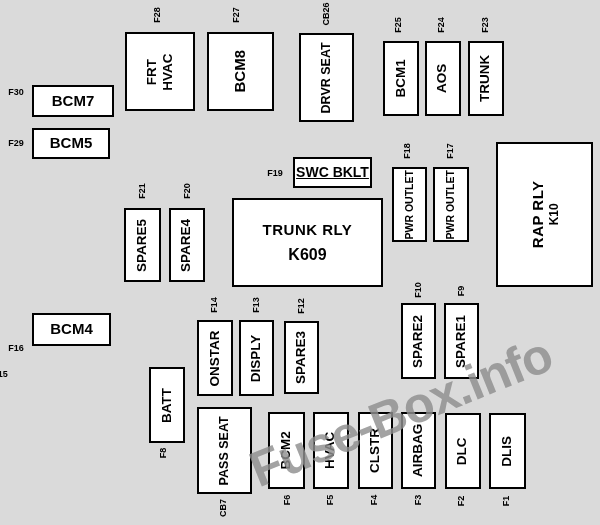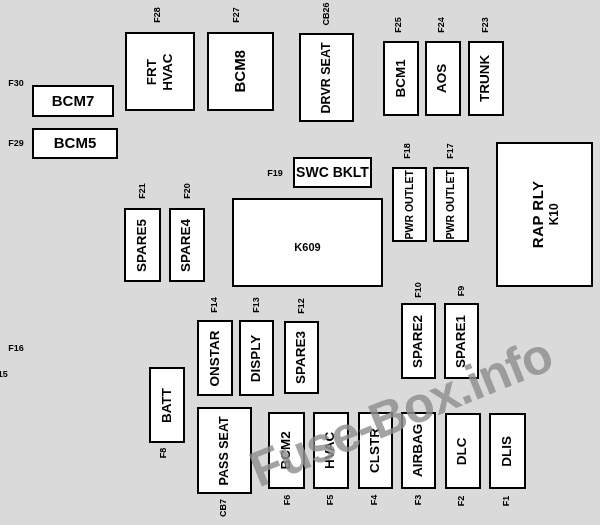--- a/index.html
+++ b/index.html
@@ -23,26 +23,26 @@
   .lbl {
     font-weight: bold;
     font-size: 13.5px;
     color: #000;
     text-align: center;
     white-space: nowrap;
     line-height: 1.1;
   }
   .box.v .lbl { transform: rotate(-90deg); }
   .box.h15 .lbl { font-size: 15px; }
-  .box.h14 .lbl { font-size: 14px; }
+  .box.h14 .lbl { font-size: 14px; text-decoration: underline; }
   .box.small .lbl { font-size: 10.5px; }
   .box.seat .lbl { font-size: 12.5px; }
   .two .ln { display: block; text-align: center; line-height: 16px; }
   .relay-lbl .main { font-weight: bold; font-size: 15px; text-align: center; letter-spacing: 0.5px; }
-  .relay-lbl .sub  { font-weight: bold; font-size: 11px; text-align: center; margin-top: 8px; }
+  .relay-lbl .sub  { font-weight: bold; font-size: 16px; text-align: center; margin-top: 8px; }
   .rap .main { font-size: 15px; }
   .rap .sub  { font-size: 12px; margin-top: 1px; }
   .pin {
     position: absolute;
     font-weight: bold;
     font-size: 9px;
     color: #000;
     white-space: nowrap;
     transform: translate(-50%, -50%);
   }
@@ -61,27 +61,27 @@
     transform-origin: 0 80%;
     white-space: nowrap;
     z-index: 10;
   }
 </style>
 </head>
 <body>
 
 <div id="canvas">
 
-  <div class="pin" style="left:16px;top:83px">F30</div>
+  <div class="pin" style="left:16px;top:92px">F30</div>
   <div class="box h15" style="left:32px;top:85px;width:82px;height:32px">
     <span class="lbl">BCM7</span>
   </div>
 
   <div class="pin" style="left:16px;top:143px">F29</div>
-  <div class="box h15" style="left:32px;top:128px;width:86px;height:31px">
+  <div class="box h15" style="left:32px;top:128px;width:78px;height:31px">
     <span class="lbl">BCM5</span>
   </div>
 
   <div class="pin v" style="left:157px;top:15px">F28</div>
   <div class="box v" style="left:125px;top:32px;width:70px;height:79px">
     <span class="lbl two">
       <span class="ln">FRT</span>
       <span class="ln">HVAC</span>
     </span>
   </div>
@@ -121,20 +121,21 @@
     <span class="lbl">SPARE4</span>
   </div>
 
   <div class="pin" style="left:275px;top:173px">F19</div>
   <div class="box h14" style="left:293px;top:157px;width:79px;height:31px">
     <span class="lbl">SWC BKLT</span>
   </div>
 
   <div class="box" style="left:232px;top:198px;width:151px;height:89px">
     <div class="relay-lbl">
+      <div class="main">TRUNK RLY</div>
       <div class="sub">K609</div>
     </div>
   </div>
 
   <div class="pin v" style="left:407px;top:151px">F18</div>
   <div class="box v small" style="left:392px;top:167px;width:35px;height:75px">
     <span class="lbl">PWR OUTLET</span>
   </div>
 
   <div class="pin v" style="left:450px;top:151px">F17</div>
@@ -143,20 +144,23 @@
   </div>
 
   <div class="box v" style="left:496px;top:142px;width:97px;height:145px">
     <div class="lbl relay-lbl rap" style="transform:rotate(-90deg)">
       <div class="main">RAP RLY</div>
       <div class="sub">K10</div>
     </div>
   </div>
 
   <div class="pin" style="left:16px;top:348px">F16</div>
+  <div class="box h15" style="left:32px;top:313px;width:79px;height:33px">
+    <span class="lbl">BCM4</span>
+  </div>
 
   <div class="pin" style="left:0;top:374px">F15</div>
 
   <div class="pin v" style="left:214px;top:305px">F14</div>
   <div class="box v" style="left:197px;top:320px;width:36px;height:76px">
     <span class="lbl">ONSTAR</span>
   </div>
 
   <div class="pin v" style="left:256px;top:305px">F13</div>
   <div class="box v" style="left:239px;top:320px;width:35px;height:76px">

